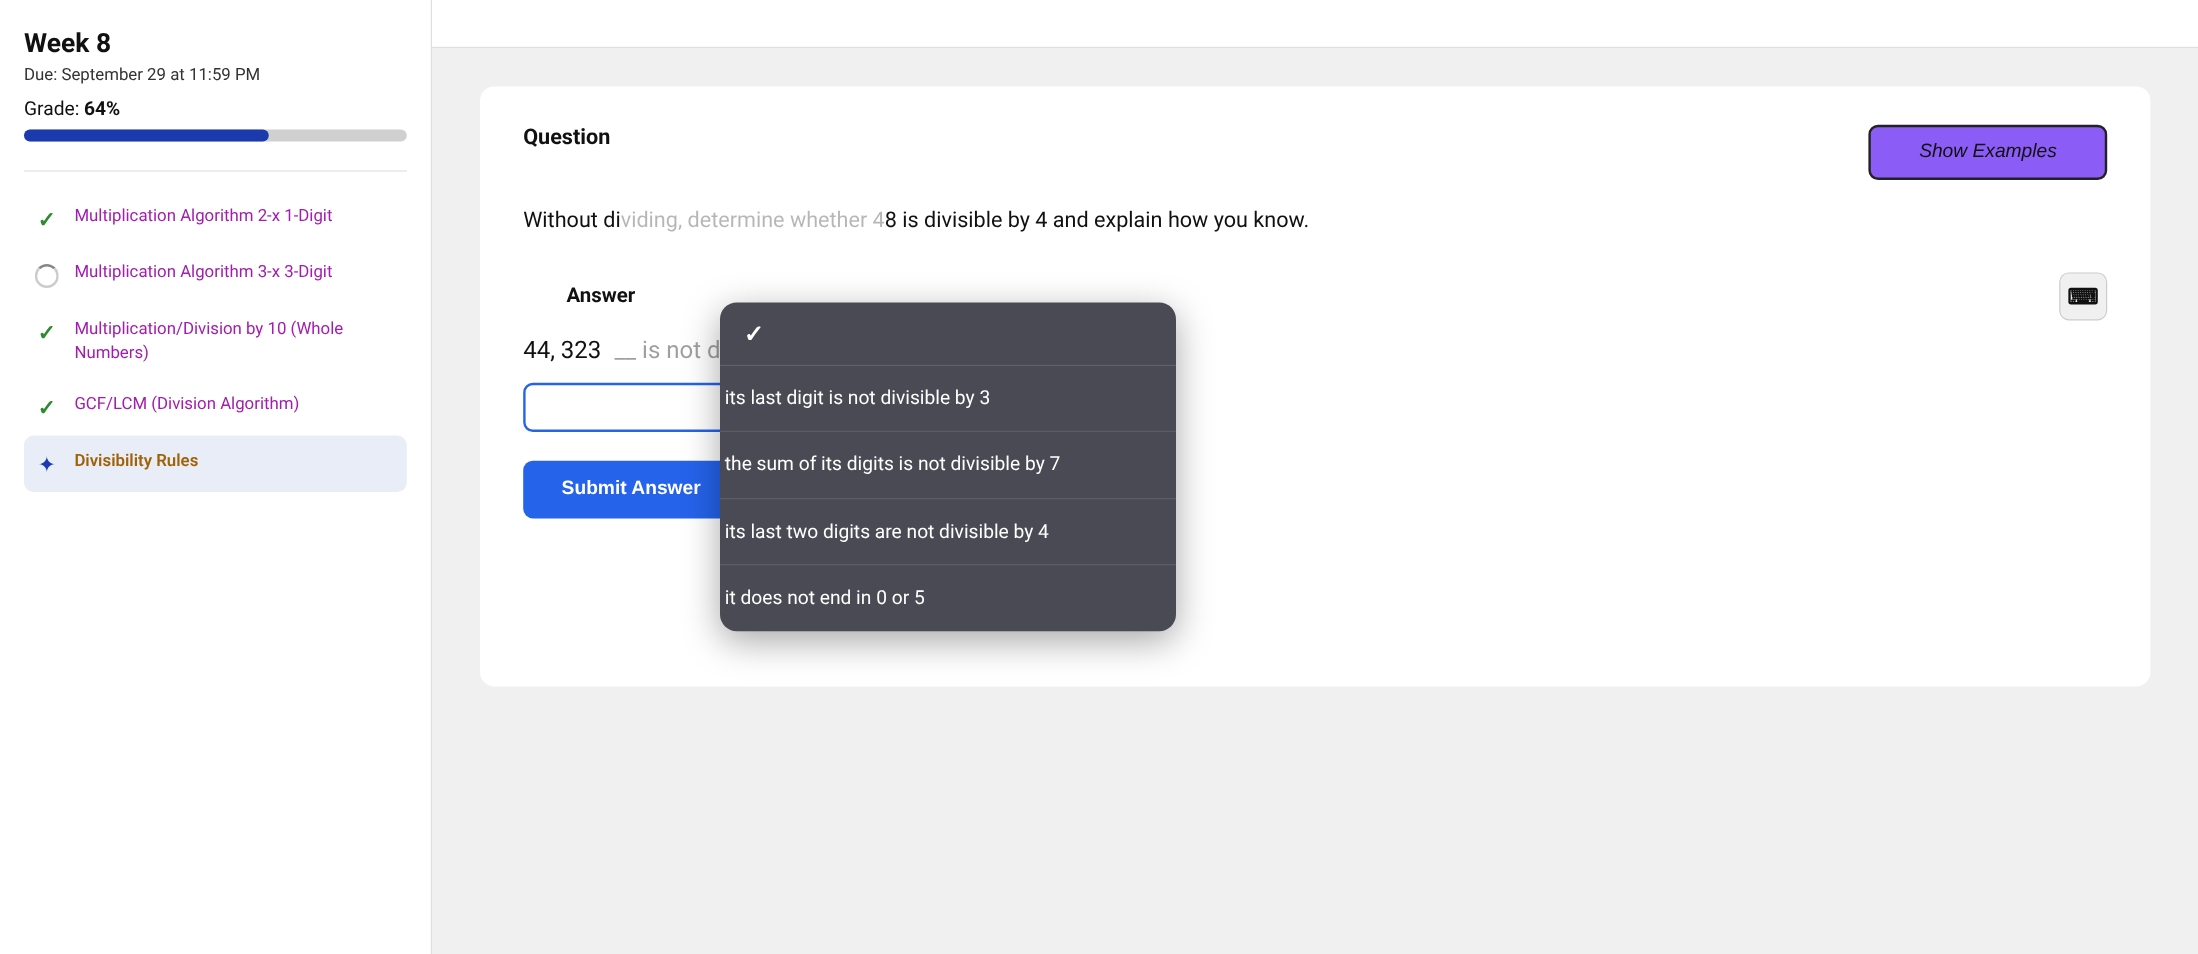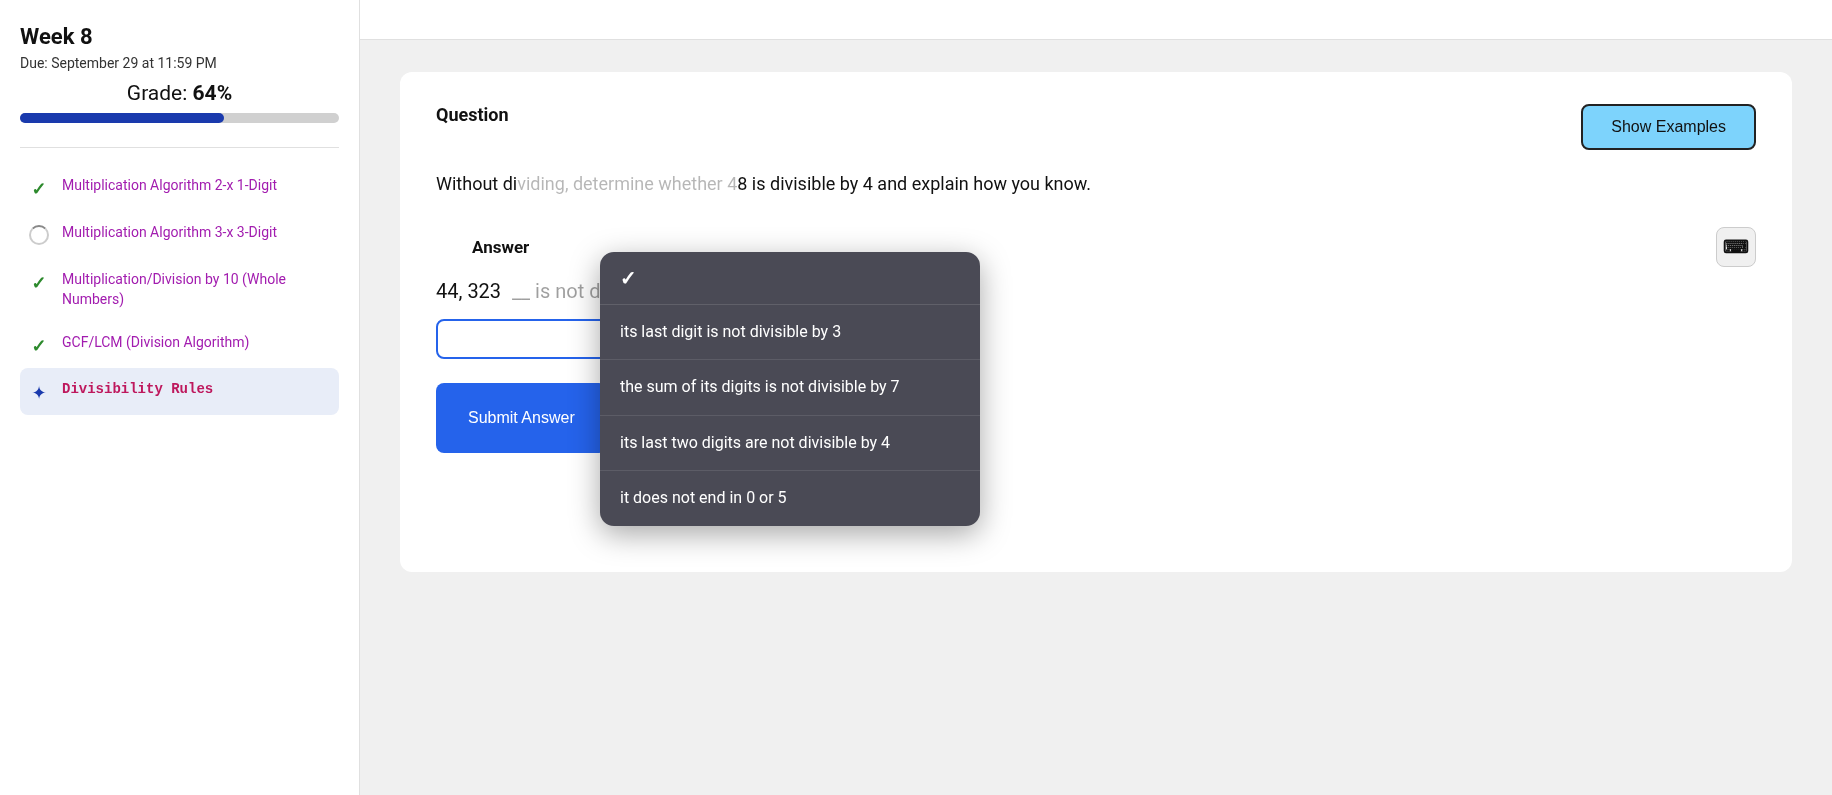--- a/index.html
+++ b/index.html
@@ -28,24 +28,23 @@
       font-weight: 700;
       color: #111;
       margin-bottom: 6px;
     }
     .sidebar-due {
       font-size: 14px;
       color: #333;
       margin-bottom: 10px;
     }
     .sidebar-grade {
-      font-size: 21px;
+      font-size: 16px;
       color: #111;
       margin-bottom: 8px;
-      text-align: center;
     }
     .sidebar-grade span {
       font-weight: 700;
     }
     .progress-bar-bg {
       width: 100%;
       height: 10px;
       background: #d0d0d0;
       border-radius: 5px;
       margin-bottom: 24px;
@@ -102,22 +101,21 @@
       color: #1a3aad;
       font-size: 18px;
     }
     .sidebar-item-label {
       font-size: 14px;
       color: #a21caf;
       line-height: 1.4;
     }
     .sidebar-item.active .sidebar-item-label {
       font-weight: 600;
-      color: #be185d;
-      font-family: Liberation Mono, monospace;
+      color: #a16207;
     }
 
     
     .main {
       flex: 1;
       display: flex;
       flex-direction: column;
       background: #f0f0f0;
       overflow: auto;
     }
@@ -146,27 +144,28 @@
       align-items: flex-start;
       margin-bottom: 20px;
     }
     .question-label {
       font-size: 18px;
       font-weight: 700;
       color: #111;
     }
     .show-examples-btn {
       border: 2px solid #222;
-      background: #7dd3fc;
-      border-radius: 8px;
-      padding: 12px 28px;
+      background: #8b5cf6;
+      border-radius: 8px;
+      padding: 12px 40px;
       font-size: 16px;
       font-weight: 500;
       cursor: pointer;
       color: #111;
+      font-style: italic;
     }
     .question-text {
       font-size: 18px;
       color: #111;
       line-height: 1.6;
       margin-bottom: 28px;
     }
     .answer-section {
       margin-top: 24px;
     }
@@ -222,23 +221,23 @@
     }
     .period-dot {
       font-size: 20px;
       color: #111;
     }
     .submit-btn {
       background: #2563eb;
       color: #fff;
       border: none;
       border-radius: 8px;
-      padding: 26px 32px;
+      padding: 15px 32px;
       font-size: 16px;
-      font-weight: 400;
+      font-weight: 700;
       cursor: pointer;
     }
 
     
     .dropdown-menu {
       position: absolute;
       top: 180px;
       left: 200px;
       width: 380px;
       background: #4a4a55;
@@ -252,21 +251,21 @@
       display: flex;
       align-items: center;
       border-bottom: 1px solid rgba(255,255,255,0.12);
     }
     .checkmark-white {
       color: #fff;
       font-size: 20px;
       font-weight: 700;
     }
     .dropdown-menu-item {
-      padding: 16px 20px;
+      padding: 16px 4px;
       color: #fff;
       font-size: 16px;
       line-height: 1.4;
       cursor: pointer;
       border-bottom: 1px solid rgba(255,255,255,0.1);
     }
     .dropdown-menu-item:last-child {
       border-bottom: none;
     }
   </style>

